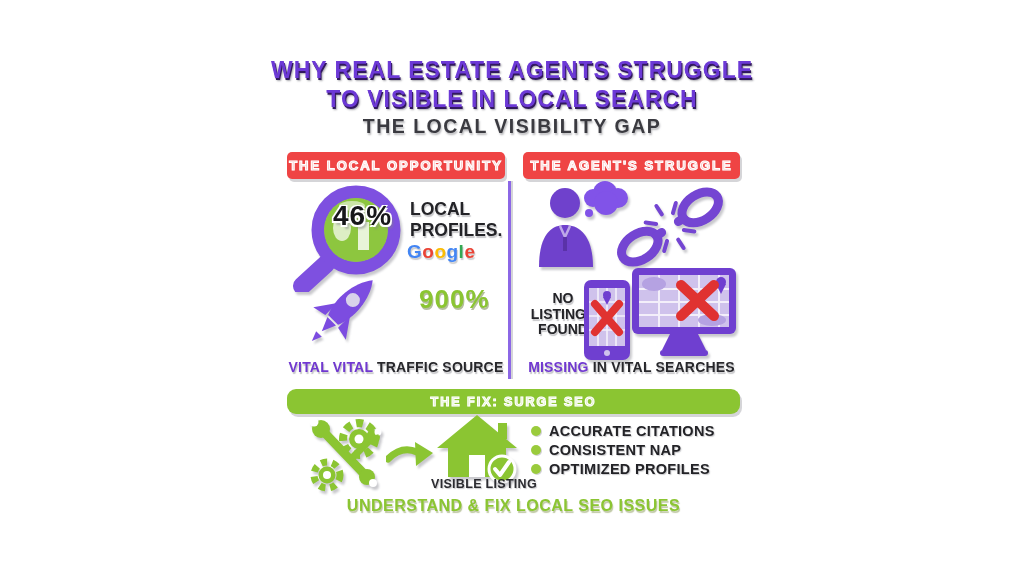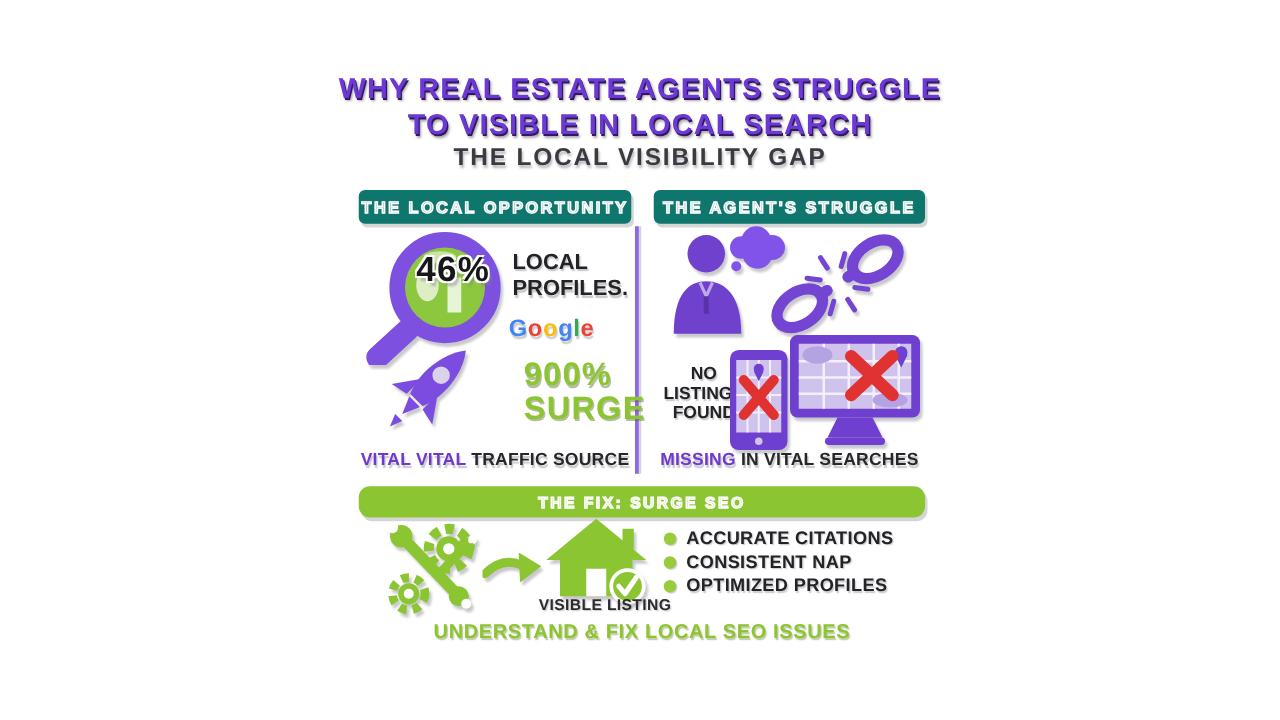--- a/index.html
+++ b/index.html
@@ -25,38 +25,38 @@
     height:27px;border-radius:5px;display:flex;align-items:center;justify-content:center;
     box-shadow:2px 3px 0 rgba(150,150,158,.40);
   }
   .hollow{
     font-weight:700;letter-spacing:2px;
     color:rgba(255,255,255,.30);
     -webkit-text-stroke:1.1px #ffffff;
     text-shadow:0 0 1px rgba(255,255,255,.6);
     white-space:nowrap;
   }
-  #bar-left,#bar-right{background:#0f766e;font-size:13px;align-items:center;}
+  #bar-left,#bar-right{background:#ef4444;font-size:13px;align-items:center;}
   #bar-left{left:287px;top:152px;width:218px;}
   #bar-right{left:523px;top:152px;width:217px;}
   #divider{left:508px;top:181px;width:3px;height:198px;background:#8C67E6;
            box-shadow:2px 0 0 rgba(150,150,158,.4);}
   #fix-bar{left:287px;top:389px;width:453px;height:25px;background:#8BC532;border-radius:9px;font-size:12.5px;}
   
   .icon{position:absolute;filter:drop-shadow(2px 3px 1px rgba(135,135,145,.45));}
   
   .outline-white{
     text-shadow:-1.5px -1.5px 0 #fff,1.5px -1.5px 0 #fff,-1.5px 1.5px 0 #fff,1.5px 1.5px 0 #fff,
                 3px 4px 2px rgba(130,130,135,.5);
   }
   #stat-46{left:333px;top:200px;font-size:28px;font-weight:800;color:#17171A;letter-spacing:1px;}
   #local-searches{left:410px;top:199px;font-size:17.5px;line-height:21px;font-weight:800;color:#232327;
                   text-shadow:1px 2px 1px rgba(140,140,145,.5);}
   #google-logo{left:407px;top:241px;font-size:19px;font-weight:700;letter-spacing:.5px;
-               text-shadow:1px 2px 1px rgba(140,140,145,.45);margin-top:12px;}
+               text-shadow:1px 2px 1px rgba(140,140,145,.45);}
   #surge{left:419px;top:286px;font-size:26px;line-height:27px;font-weight:800;letter-spacing:1px;
          color:#8BC532;text-shadow:1px 2px 0 rgba(90,110,40,.45);}
   #no-listings{left:527px;top:291px;width:72px;text-align:center;font-size:14px;line-height:15.5px;
                font-weight:800;color:#232327;text-shadow:1px 2px 1px rgba(140,140,145,.5);}
   .col-caption{
     top:359px;text-align:center;font-size:14px;font-weight:800;letter-spacing:.2px;white-space:nowrap;
     color:#27272B;text-shadow:1px 2px 1px rgba(140,140,145,.5);
   }
   #caption-left{left:287px;width:218px;}
   #caption-right{left:523px;width:217px;}
@@ -115,21 +115,20 @@
       <path d="M56,2 C68,17 70,42 63,58 L49,58 C42,42 44,17 56,2 Z"></path>
       <circle cx="56" cy="30" r="7" fill="#D9D2EA"></circle>
       <path d="M47,43 L33,63 L47,60 Z"></path>
       <path d="M65,43 L79,63 L65,60 Z"></path>
       <path d="M50,60 L56,74 L62,60 Z"></path>
       <path d="M52,78 L56,88 L60,78 Z"></path>
     </g>
   </svg>
   <div class="abs" id="surge">
     <div>900%</div>
-    <div>SURGE</div>
   </div>
   <div class="abs col-caption" id="caption-left">
     <span class="hl-purple">VITAL VITAL</span><span> TRAFFIC SOURCE</span>
   </div>
 
   <svg class="icon" style="left:531px;top:177px;" width="106" height="96" viewBox="0 0 106 96">
     <g fill="#8153E8">
       <circle cx="74" cy="16" r="12"></circle>
       <circle cx="87" cy="21" r="10"></circle>
       <circle cx="62" cy="21" r="9"></circle>

